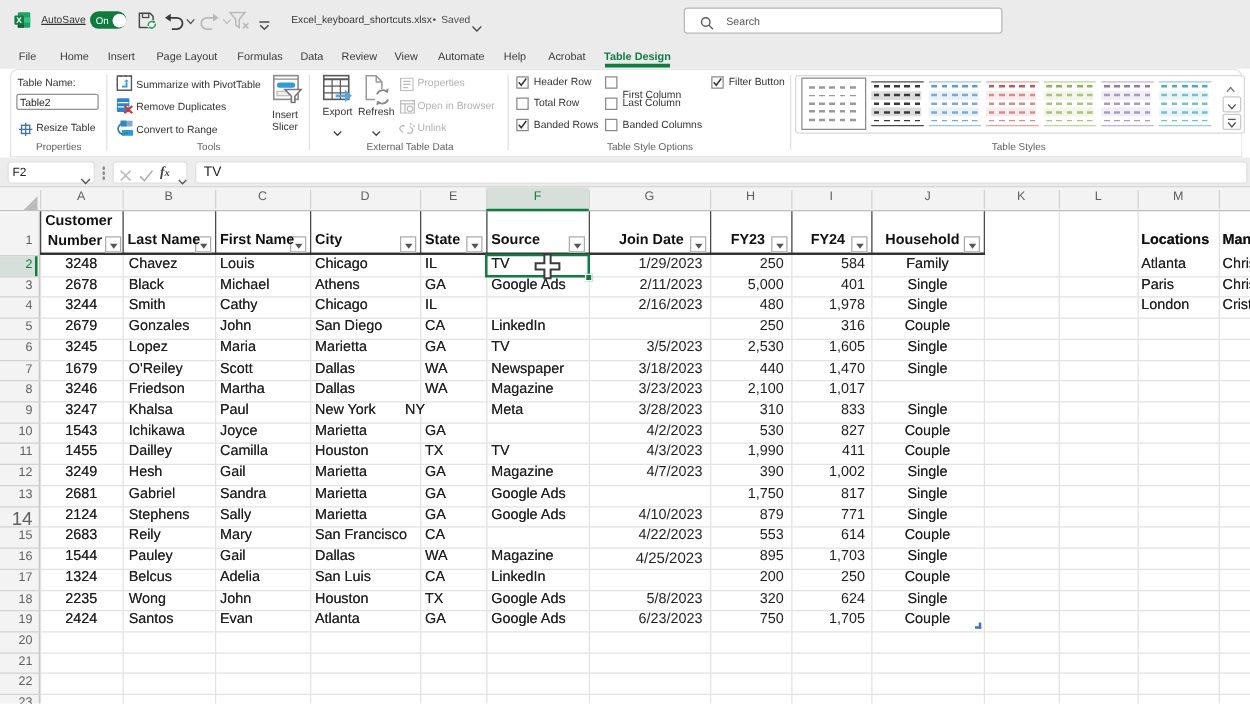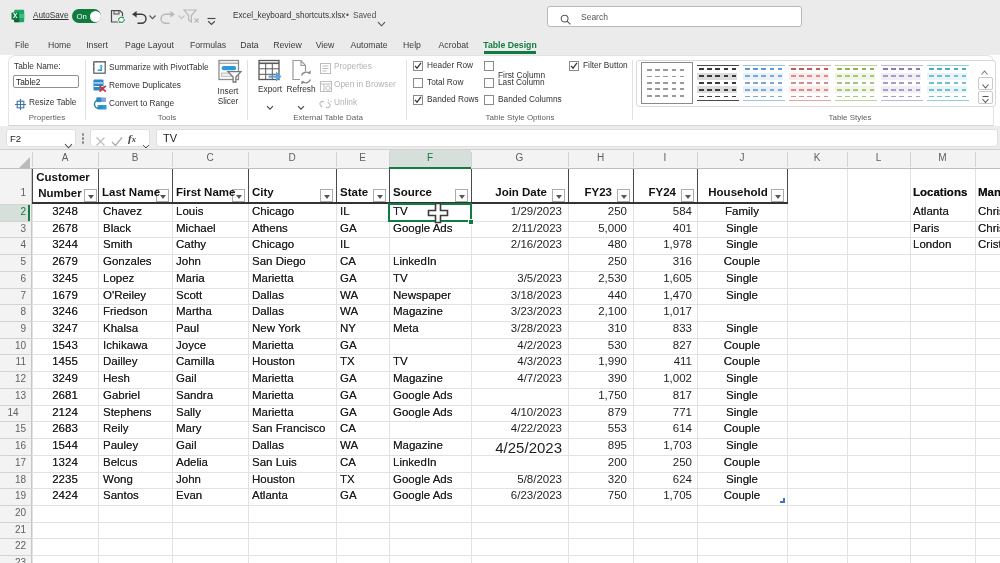--- a/index.html
+++ b/index.html
@@ -82,21 +82,21 @@
 <div class="ab" style="left:484px;top:51px;width:52px;height:2.5px;background:#107C41;"></div>
 <div class="ab" style="left:8px;top:55px;width:986px;height:71px;background:#fff;border:1px solid #E4E4E4;border-bottom:1px solid #D4D4D4;border-radius:7px 7px 0 0;"></div>
 <div class="ab" style="left:85px;top:60px;width:1px;height:60px;background:#E1E1E1;"></div>
 <div class="ab" style="left:247px;top:60px;width:1px;height:60px;background:#E1E1E1;"></div>
 <div class="ab" style="left:406px;top:60px;width:1px;height:60px;background:#E1E1E1;"></div>
 <div class="ab" style="left:632px;top:60px;width:1px;height:60px;background:#E1E1E1;"></div>
 <div class="txt ctr" style="left:47px;top:113px;font-size:8px;color:#5f5f5f;">Properties</div>
 <div class="txt ctr" style="left:167px;top:113px;font-size:8px;color:#5f5f5f;">Tools</div>
 <div class="txt ctr" style="left:328px;top:113px;font-size:8px;color:#5f5f5f;">External Table Data</div>
 <div class="txt ctr" style="left:520px;top:113px;font-size:8px;color:#5f5f5f;">Table Style Options</div>
-<div class="txt ctr" style="left:815px;top:113px;font-size:8px;color:#5f5f5f;margin-left:35px;">Table Styles</div>
+<div class="txt ctr" style="left:815px;top:113px;font-size:8px;color:#5f5f5f;">Table Styles</div>
 <div class="txt" style="left:14px;top:62px;font-size:8.3px;color:#333;">Table Name:</div>
 <div class="ab" style="left:13px;top:75px;width:66px;height:13px;background:#fff;border:1px solid #919191;border-radius:2px;"></div>
 <div class="txt" style="left:16px;top:77.5px;font-size:8.3px;color:#222;">Table2</div>
 <div class="ab" style="left:15px;top:96px;">
 <svg width="11" height="11" viewBox="0 0 11 11">
 <rect x="2.2" y="2.2" width="6.6" height="6.6" fill="none" stroke="#4472a8" stroke-width="1.1"></rect>
 <path d="M5.5 0 v11 M0 5.5 h11" stroke="#4472a8" stroke-width="1.1"></path>
 </svg></div>
 <div class="txt" style="left:29px;top:97.5px;font-size:8.3px;color:#333;">Resize Table</div>
 <div class="ab" style="left:93px;top:60px;">
@@ -454,21 +454,21 @@
 <div class="ab" style="left:0;top:238.5px;width:26px;text-align:right;font-size:10px;color:#5f5f5f;">4</div>
 <div class="ab" style="left:0;top:255.5px;width:26px;text-align:right;font-size:10px;color:#5f5f5f;">5</div>
 <div class="ab" style="left:0;top:272.5px;width:26px;text-align:right;font-size:10px;color:#5f5f5f;">6</div>
 <div class="ab" style="left:0;top:289.5px;width:26px;text-align:right;font-size:10px;color:#5f5f5f;">7</div>
 <div class="ab" style="left:0;top:305.5px;width:26px;text-align:right;font-size:10px;color:#5f5f5f;">8</div>
 <div class="ab" style="left:0;top:322.5px;width:26px;text-align:right;font-size:10px;color:#5f5f5f;">9</div>
 <div class="ab" style="left:0;top:339.5px;width:26px;text-align:right;font-size:10px;color:#5f5f5f;">10</div>
 <div class="ab" style="left:0;top:355.5px;width:26px;text-align:right;font-size:10px;color:#5f5f5f;">11</div>
 <div class="ab" style="left:0;top:372.5px;width:26px;text-align:right;font-size:10px;color:#5f5f5f;">12</div>
 <div class="ab" style="left:0;top:389.5px;width:26px;text-align:right;font-size:10px;color:#5f5f5f;">13</div>
-<div class="ab" style="left:0;top:406.5px;width:26px;text-align:center;font-size:10px;color:#5f5f5f;">14</div>
+<div class="ab" style="left:0;top:406.5px;width:26px;text-align:right;font-size:15px;color:#5f5f5f;">14</div>
 <div class="ab" style="left:0;top:422.5px;width:26px;text-align:right;font-size:10px;color:#5f5f5f;">15</div>
 <div class="ab" style="left:0;top:439.5px;width:26px;text-align:right;font-size:10px;color:#5f5f5f;">16</div>
 <div class="ab" style="left:0;top:456.5px;width:26px;text-align:right;font-size:10px;color:#5f5f5f;">17</div>
 <div class="ab" style="left:0;top:473.5px;width:26px;text-align:right;font-size:10px;color:#5f5f5f;">18</div>
 <div class="ab" style="left:0;top:489.5px;width:26px;text-align:right;font-size:10px;color:#5f5f5f;">19</div>
 <div class="ab" style="left:0;top:506.5px;width:26px;text-align:right;font-size:10px;color:#5f5f5f;">20</div>
 <div class="ab" style="left:0;top:523.5px;width:26px;text-align:right;font-size:10px;color:#5f5f5f;">21</div>
 <div class="ab" style="left:0;top:539.5px;width:26px;text-align:right;font-size:10px;color:#5f5f5f;">22</div>
 <div class="ab" style="left:0;top:556.5px;width:26px;text-align:right;font-size:10px;color:#5f5f5f;">23</div>
 <div class="ab" style="left:32px;top:169px;width:1px;height:35px;background:#4a4a4a;"></div>
@@ -596,21 +596,21 @@
 <div class="txt gt" style="left:252px;top:305px;font-size:11.5px;color:#1f1f1f;">Dallas</div>
 <div class="txt gt" style="left:340px;top:305px;font-size:11.5px;color:#1f1f1f;">WA</div>
 <div class="txt gt" style="left:393px;top:305px;font-size:11.5px;color:#1f1f1f;">Magazine</div>
 <div class="ab" style="left:471px;top:305px;width:91px;text-align:right;font-size:11.5px;color:#1f1f1f;">3/23/2023</div>
 <div class="ab" style="left:568px;top:305px;width:59px;text-align:right;font-size:11.5px;color:#1f1f1f;">2,100</div>
 <div class="ab" style="left:633px;top:305px;width:59px;text-align:right;font-size:11.5px;color:#1f1f1f;">1,017</div>
 <div class="txt ctr gt" style="left:65px;top:322px;font-size:11.5px;color:#1f1f1f;">3247</div>
 <div class="txt gt" style="left:103px;top:322px;font-size:11.5px;color:#1f1f1f;">Khalsa</div>
 <div class="txt gt" style="left:176px;top:322px;font-size:11.5px;color:#1f1f1f;">Paul</div>
 <div class="txt gt" style="left:252px;top:322px;font-size:11.5px;color:#1f1f1f;">New York</div>
-<div class="txt gt" style="left:340px;top:322px;font-size:11.5px;color:#1f1f1f;text-align:center;">NY</div>
+<div class="txt gt" style="left:324px;top:322px;font-size:11.5px;color:#1f1f1f;text-align:center;">NY</div>
 <div class="txt gt" style="left:393px;top:322px;font-size:11.5px;color:#1f1f1f;">Meta</div>
 <div class="ab" style="left:471px;top:322px;width:91px;text-align:right;font-size:11.5px;color:#1f1f1f;">3/28/2023</div>
 <div class="ab" style="left:568px;top:322px;width:59px;text-align:right;font-size:11.5px;color:#1f1f1f;">310</div>
 <div class="ab" style="left:633px;top:322px;width:59px;text-align:right;font-size:11.5px;color:#1f1f1f;">833</div>
 <div class="txt ctr gt" style="left:742px;top:322px;font-size:11.5px;color:#1f1f1f;">Single</div>
 <div class="txt ctr gt" style="left:65px;top:339px;font-size:11.5px;color:#1f1f1f;">1543</div>
 <div class="txt gt" style="left:103px;top:339px;font-size:11.5px;color:#1f1f1f;">Ichikawa</div>
 <div class="txt gt" style="left:176px;top:339px;font-size:11.5px;color:#1f1f1f;">Joyce</div>
 <div class="txt gt" style="left:252px;top:339px;font-size:11.5px;color:#1f1f1f;">Marietta</div>
 <div class="txt gt" style="left:340px;top:339px;font-size:11.5px;color:#1f1f1f;">GA</div>
@@ -665,21 +665,21 @@
 <div class="ab" style="left:471px;top:422px;width:91px;text-align:right;font-size:11.5px;color:#1f1f1f;">4/22/2023</div>
 <div class="ab" style="left:568px;top:422px;width:59px;text-align:right;font-size:11.5px;color:#1f1f1f;">553</div>
 <div class="ab" style="left:633px;top:422px;width:59px;text-align:right;font-size:11.5px;color:#1f1f1f;">614</div>
 <div class="txt ctr gt" style="left:742px;top:422px;font-size:11.5px;color:#1f1f1f;">Couple</div>
 <div class="txt ctr gt" style="left:65px;top:439px;font-size:11.5px;color:#1f1f1f;">1544</div>
 <div class="txt gt" style="left:103px;top:439px;font-size:11.5px;color:#1f1f1f;">Pauley</div>
 <div class="txt gt" style="left:176px;top:439px;font-size:11.5px;color:#1f1f1f;">Gail</div>
 <div class="txt gt" style="left:252px;top:439px;font-size:11.5px;color:#1f1f1f;">Dallas</div>
 <div class="txt gt" style="left:340px;top:439px;font-size:11.5px;color:#1f1f1f;">WA</div>
 <div class="txt gt" style="left:393px;top:439px;font-size:11.5px;color:#1f1f1f;">Magazine</div>
-<div class="ab" style="left:471px;top:439px;width:91px;text-align:right;font-size:15px;color:#1f1f1f;">4/25/2023</div>
+<div class="ab" style="left:471px;top:439px;width:91px;text-align:right;font-size:12px;color:#1f1f1f;">4/25/2023</div>
 <div class="ab" style="left:568px;top:439px;width:59px;text-align:right;font-size:11.5px;color:#1f1f1f;">895</div>
 <div class="ab" style="left:633px;top:439px;width:59px;text-align:right;font-size:11.5px;color:#1f1f1f;">1,703</div>
 <div class="txt ctr gt" style="left:742px;top:439px;font-size:11.5px;color:#1f1f1f;">Single</div>
 <div class="txt ctr gt" style="left:65px;top:456px;font-size:11.5px;color:#1f1f1f;">1324</div>
 <div class="txt gt" style="left:103px;top:456px;font-size:11.5px;color:#1f1f1f;">Belcus</div>
 <div class="txt gt" style="left:176px;top:456px;font-size:11.5px;color:#1f1f1f;">Adelia</div>
 <div class="txt gt" style="left:252px;top:456px;font-size:11.5px;color:#1f1f1f;">San Luis</div>
 <div class="txt gt" style="left:340px;top:456px;font-size:11.5px;color:#1f1f1f;">CA</div>
 <div class="txt gt" style="left:393px;top:456px;font-size:11.5px;color:#1f1f1f;">LinkedIn</div>
 <div class="ab" style="left:568px;top:456px;width:59px;text-align:right;font-size:11.5px;color:#1f1f1f;">200</div>

